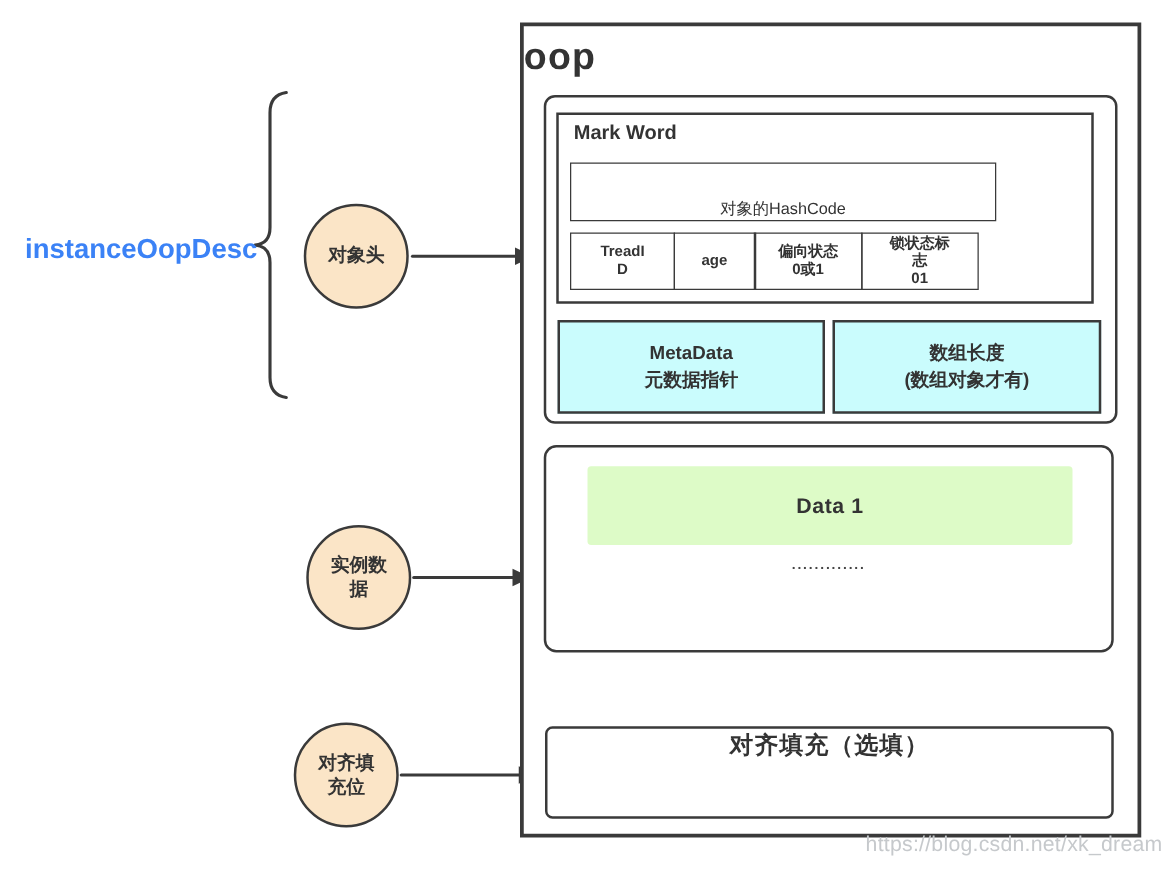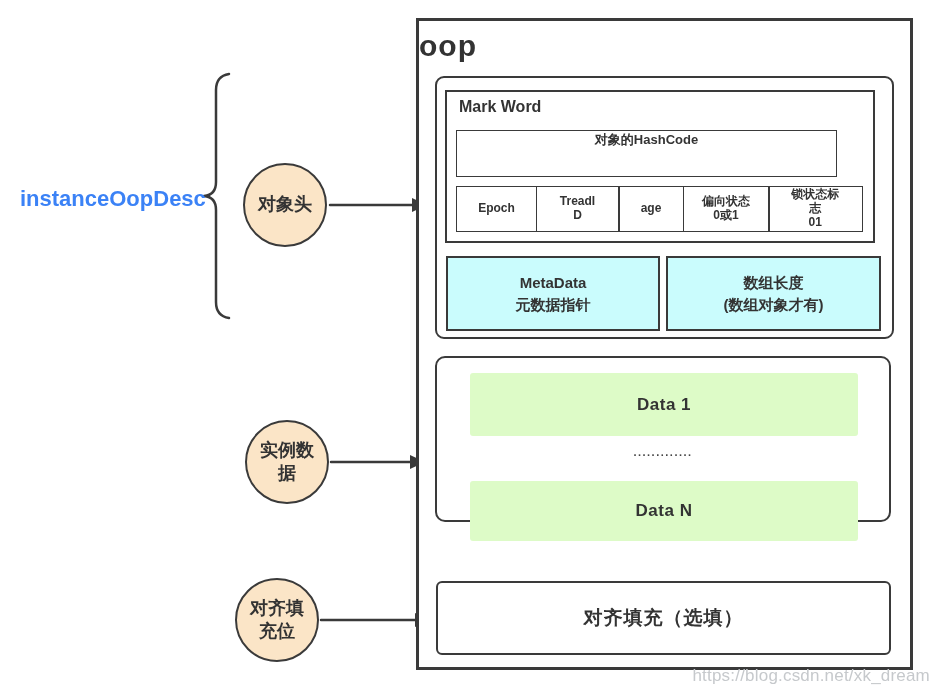--- a/index.html
+++ b/index.html
@@ -13,38 +13,38 @@
   html,body{background:#ffffff;}
   body{font-family:"Liberation Sans","DejaVu Sans",sans-serif;color:#333;}
   .canvas{position:relative;width:931px;height:696px;background:#fff;overflow:hidden;}
 
   .ml{white-space:pre-line;text-align:center;}
 
   
   .root-label{position:absolute;left:20px;top:186px;font-size:22px;font-weight:bold;color:#3b82f6;}
   .node-circle{position:absolute;width:84px;height:84px;border:2.5px solid var(--ink);
     border-radius:50%;background:var(--peach);display:flex;align-items:center;justify-content:center;
-    font-size:18px;font-weight:bold;line-height:1.3;}
+    font-size:15px;font-weight:bold;line-height:1.3;}
   .circle-header{left:243px;top:163px;}
   .circle-instance{left:245px;top:420px;}
   .circle-padding{left:235px;top:578px;}
 
   
   .overlay{position:absolute;left:0;top:0;width:931px;height:696px;pointer-events:none;}
 
   
   .oop-box{position:absolute;left:416px;top:18px;width:497px;height:652px;border:3px solid var(--ink);background:#fff;}
   .oop-title{margin-top:8px;font-size:30px;font-weight:bold;letter-spacing:1px;}
 
   .section{position:absolute;border:2px solid var(--ink);background:#fff;}
   .header-section{left:16px;top:55px;width:459px;height:263px;border-radius:9px;}
   .markword-box{position:absolute;left:8px;top:12px;width:430px;height:153px;border:2px solid var(--ink);}
   .markword-label{position:absolute;left:12px;top:6px;font-size:16px;font-weight:bold;}
-  .hashcode-box{position:absolute;left:9px;top:38px;width:381px;height:47px;border:1.5px solid var(--ink);
-    display:flex;align-items:flex-start;justify-content:center;font-size:13px;font-weight:bold;}
+  .hashcode-box{position:absolute;left:9px;top:38px;width:341px;height:47px;border:1.5px solid var(--ink);
+    display:flex;align-items:flex-end;justify-content:center;font-size:13px;font-weight:normal;}
   .cells-row{position:absolute;left:9px;top:94px;width:411px;height:46px;display:flex;}
   .cell{border:1.5px solid var(--ink);margin-left:-1.5px;display:flex;align-items:center;justify-content:center;
     font-size:12px;font-weight:bold;line-height:1.15;overflow:hidden;}
   .cell:first-child{margin-left:0;}
   .c1{width:81px;} .c2{width:84px;} .c3{width:66px;} .c4{width:87px;} .c5{width:94.5px;}
 
   .meta-row{position:absolute;left:9px;top:178px;width:446px;height:75px;}
   .meta-box{position:absolute;top:0;height:75px;border:2px solid var(--ink);background:var(--cyan);
     display:flex;align-items:center;justify-content:center;font-size:15px;font-weight:bold;line-height:1.45;}
   .meta-left{left:0;width:214px;}
@@ -52,21 +52,21 @@
 
   .instance-section{left:16px;top:335px;width:456px;height:166px;border-radius:10px;}
   .data-box{position:absolute;left:33px;width:388px;background:var(--green);border-radius:3px;
     display:flex;align-items:center;justify-content:center;font-size:17px;font-weight:bold;letter-spacing:.5px;}
   .data-1{top:15px;height:63px;}
   .data-n{top:123px;height:60px;}
   .dots{position:absolute;left:0;top:88px;width:100%;text-align:center;font-size:11px;font-weight:bold;
     letter-spacing:1.5px;color:#444;}
 
   .align-section{left:17px;top:560px;width:455px;height:74px;border-radius:6px;
-    display:flex;align-items:center;justify-content:center;font-size:19px;font-weight:bold;letter-spacing:1px;}
+    display:flex;justify-content:center;font-size:19px;font-weight:bold;letter-spacing:1px;}
 
   .watermark{position:absolute;left:684px;top:666px;width:246px;font-size:17px;color:var(--wm);
     text-align:right;letter-spacing:.2px;}
 </style>
 </head>
 <body>
 
 <div class="canvas">
 
   <svg class="overlay" viewBox="0 0 931 696">
@@ -100,23 +100,20 @@
   <div class="oop-box">
     <div class="oop-title">oop</div>
 
     <div class="section header-section">
       <div class="markword-box">
         <div class="markword-label">Mark Word</div>
         <div class="hashcode-box">
           <span>对象的HashCode</span>
         </div>
         <div class="cells-row">
-          <div class="cell c1">
-              <span class="ml">Epoch</span>
-            </div>
           <div class="cell c2">
               <span class="ml">TreadI
 D</span>
             </div>
           <div class="cell c3">
               <span class="ml">age</span>
             </div>
           <div class="cell c4">
               <span class="ml">偏向状态
 0或1</span>
@@ -138,23 +135,20 @@
 (数组对象才有)</span>
         </div>
       </div>
     </div>
 
     <div class="section instance-section">
       <div class="data-box data-1">
         <span>Data 1</span>
       </div>
       <div class="dots">.............</div>
-      <div class="data-box data-n">
-        <span>Data N</span>
-      </div>
     </div>
 
     <div class="section align-section">
       <span>对齐填充（选填）</span>
     </div>
   </div>
 
   <div class="watermark">https://blog.csdn.net/xk_dream</div>
 </div>
 

